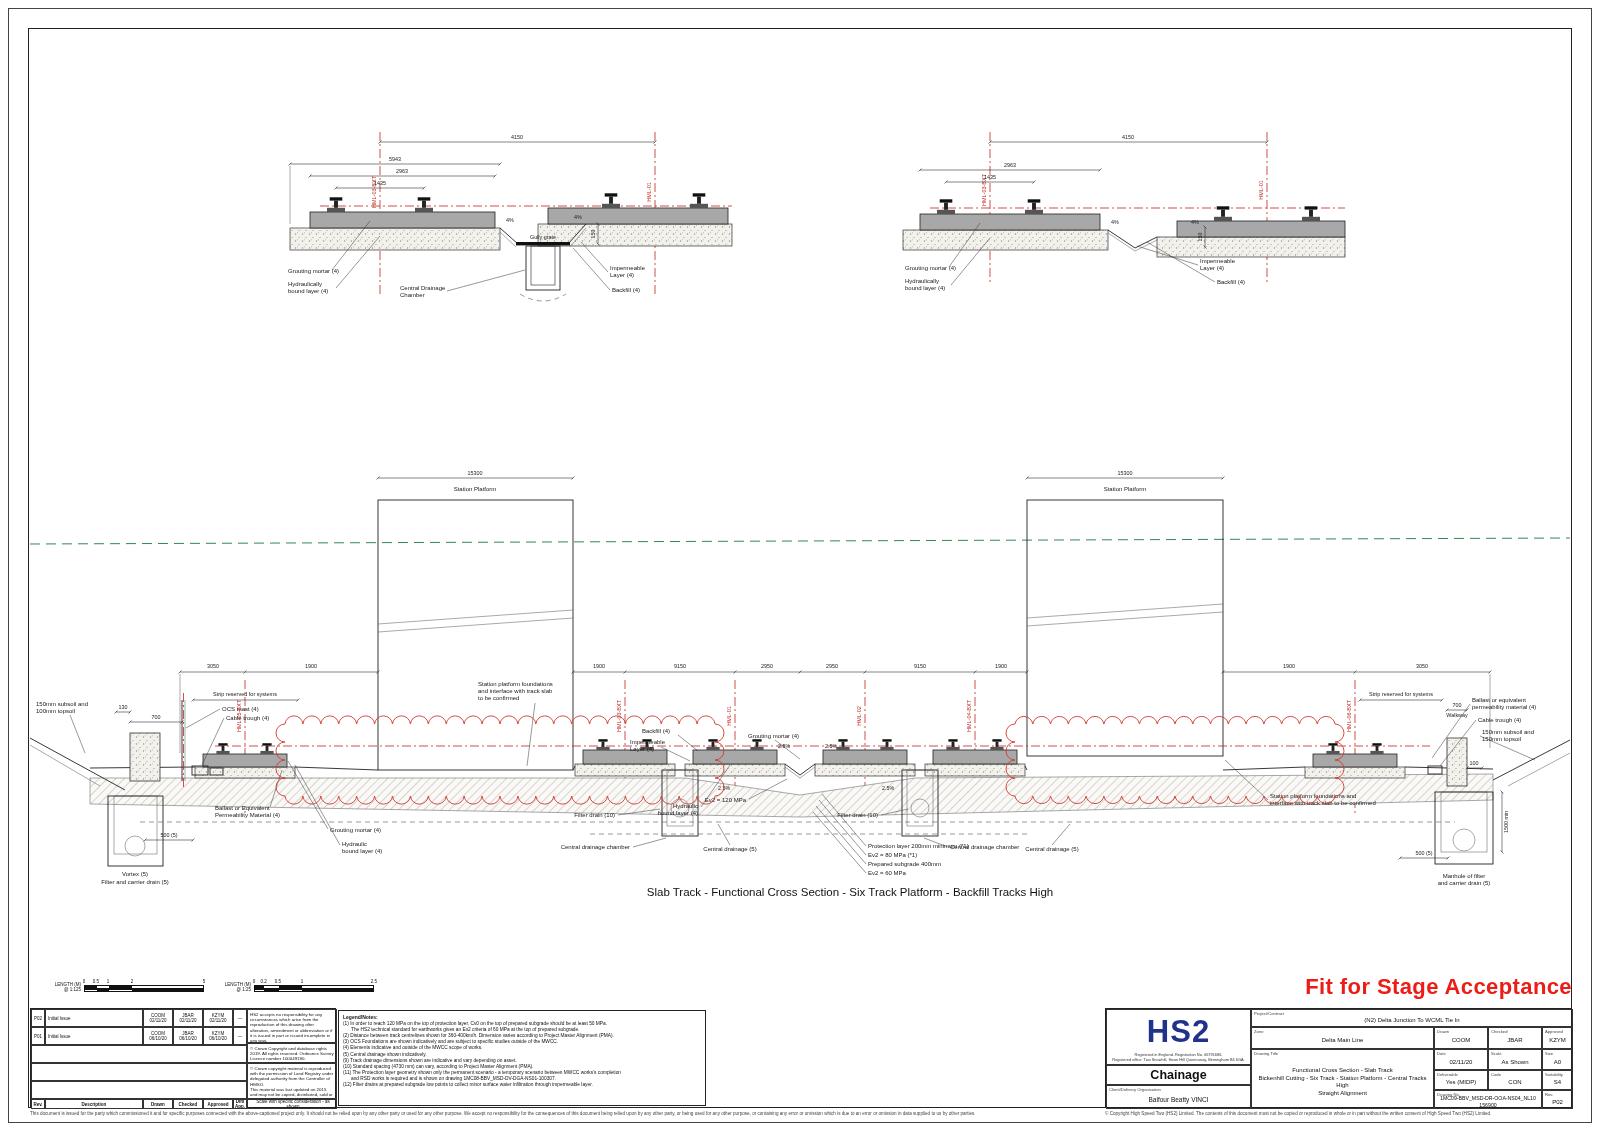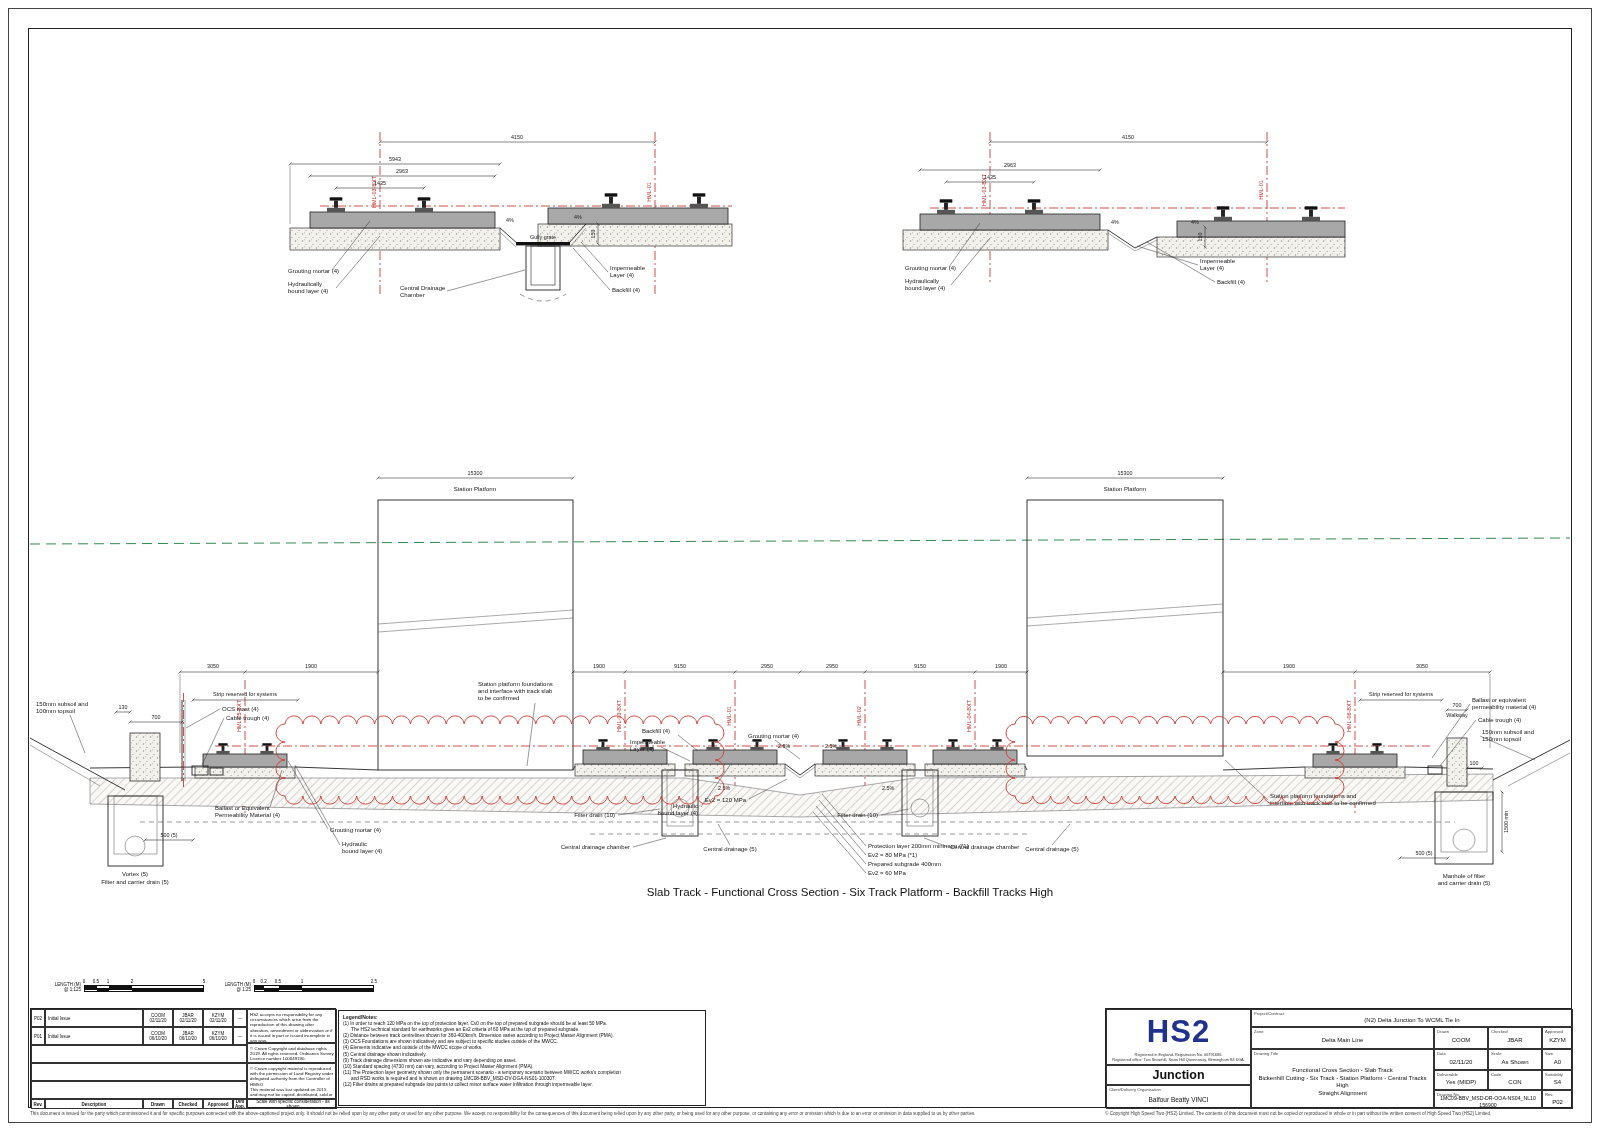--- a/index.html
+++ b/index.html
@@ -419,20 +419,21 @@
 
       <path class="cloud" d="M 255 276 a 9 9 0 0 1 17.916666666666668 0 a 9 9 0 0 1 17.916666666666668 0 a 9 9 0 0 1 17.916666666666668 0 a 9 9 0 0 1 17.916666666666668 0 a 9 9 0 0 1 17.916666666666668 0 a 9 9 0 0 1 17.916666666666668 0 a 9 9 0 0 1 17.916666666666668 0 a 9 9 0 0 1 17.916666666666668 0 a 9 9 0 0 1 17.916666666666668 0 a 9 9 0 0 1 17.916666666666668 0 a 9 9 0 0 1 17.916666666666668 0 a 9 9 0 0 1 17.916666666666668 0 a 9 9 0 0 1 17.916666666666668 0 a 9 9 0 0 1 17.916666666666668 0 a 9 9 0 0 1 17.916666666666668 0 a 9 9 0 0 1 17.916666666666668 0 a 9 9 0 0 1 17.916666666666668 0 a 9 9 0 0 1 17.916666666666668 0 a 9 9 0 0 1 17.916666666666668 0 a 9 9 0 0 1 17.916666666666668 0 a 9 9 0 0 1 17.916666666666668 0 a 9 9 0 0 1 17.916666666666668 0 a 9 9 0 0 1 17.916666666666668 0 a 9 9 0 0 1 17.916666666666668 0 a 9 9 0 0 1 0 18 a 9 9 0 0 1 0 18 a 9 9 0 0 1 0 18 a 9 9 0 0 1 0 18 a 9 9 0 0 1 -17.916666666666668 0 a 9 9 0 0 1 -17.916666666666668 0 a 9 9 0 0 1 -17.916666666666668 0 a 9 9 0 0 1 -17.916666666666668 0 a 9 9 0 0 1 -17.916666666666668 0 a 9 9 0 0 1 -17.916666666666668 0 a 9 9 0 0 1 -17.916666666666668 0 a 9 9 0 0 1 -17.916666666666668 0 a 9 9 0 0 1 -17.916666666666668 0 a 9 9 0 0 1 -17.916666666666668 0 a 9 9 0 0 1 -17.916666666666668 0 a 9 9 0 0 1 -17.916666666666668 0 a 9 9 0 0 1 -17.916666666666668 0 a 9 9 0 0 1 -17.916666666666668 0 a 9 9 0 0 1 -17.916666666666668 0 a 9 9 0 0 1 -17.916666666666668 0 a 9 9 0 0 1 -17.916666666666668 0 a 9 9 0 0 1 -17.916666666666668 0 a 9 9 0 0 1 -17.916666666666668 0 a 9 9 0 0 1 -17.916666666666668 0 a 9 9 0 0 1 -17.916666666666668 0 a 9 9 0 0 1 -17.916666666666668 0 a 9 9 0 0 1 -17.916666666666668 0 a 9 9 0 0 1 -17.916666666666668 0 a 9 9 0 0 1 0 -18 a 9 9 0 0 1 0 -18 a 9 9 0 0 1 0 -18 a 9 9 0 0 1 0 -18 Z"></path>
       <path class="cloud" d="M 985 276 a 9 9 0 0 1 17.77777777777778 0 a 9 9 0 0 1 17.77777777777778 0 a 9 9 0 0 1 17.77777777777778 0 a 9 9 0 0 1 17.77777777777778 0 a 9 9 0 0 1 17.77777777777778 0 a 9 9 0 0 1 17.77777777777778 0 a 9 9 0 0 1 17.77777777777778 0 a 9 9 0 0 1 17.77777777777778 0 a 9 9 0 0 1 17.77777777777778 0 a 9 9 0 0 1 17.77777777777778 0 a 9 9 0 0 1 17.77777777777778 0 a 9 9 0 0 1 17.77777777777778 0 a 9 9 0 0 1 17.77777777777778 0 a 9 9 0 0 1 17.77777777777778 0 a 9 9 0 0 1 17.77777777777778 0 a 9 9 0 0 1 17.77777777777778 0 a 9 9 0 0 1 17.77777777777778 0 a 9 9 0 0 1 17.77777777777778 0 a 9 9 0 0 1 0 18 a 9 9 0 0 1 0 18 a 9 9 0 0 1 0 18 a 9 9 0 0 1 0 18 a 9 9 0 0 1 -17.77777777777778 0 a 9 9 0 0 1 -17.77777777777778 0 a 9 9 0 0 1 -17.77777777777778 0 a 9 9 0 0 1 -17.77777777777778 0 a 9 9 0 0 1 -17.77777777777778 0 a 9 9 0 0 1 -17.77777777777778 0 a 9 9 0 0 1 -17.77777777777778 0 a 9 9 0 0 1 -17.77777777777778 0 a 9 9 0 0 1 -17.77777777777778 0 a 9 9 0 0 1 -17.77777777777778 0 a 9 9 0 0 1 -17.77777777777778 0 a 9 9 0 0 1 -17.77777777777778 0 a 9 9 0 0 1 -17.77777777777778 0 a 9 9 0 0 1 -17.77777777777778 0 a 9 9 0 0 1 -17.77777777777778 0 a 9 9 0 0 1 -17.77777777777778 0 a 9 9 0 0 1 -17.77777777777778 0 a 9 9 0 0 1 -17.77777777777778 0 a 9 9 0 0 1 0 -18 a 9 9 0 0 1 0 -18 a 9 9 0 0 1 0 -18 a 9 9 0 0 1 0 -18 Z"></path>
     </g>
   </svg>
 
   <div class="mtitle" style="left:480px;top:886px;width:740px">
     <div>Slab Track - Functional Cross Section - Six Track Platform - Backfill Tracks High</div>
   </div>
 
+  <div class="stamp">Fit for Stage Acceptance</div>
 
   <div class="scalebar" style="left:45px;top:979px">
     <div class="sb-label">
       <div>LENGTH (M)</div>
       <div>@ 1:125</div>
     </div>
     <div class="sb-bar">
       <div class="sb-ticks">
         <span style="left:0">0</span>
         <span style="left:12px">0.5</span>
@@ -548,21 +549,21 @@
   <div class="tb" style="left:1105px;top:1008px;width:467px;height:100px">
 
     <div class="tb-cell" style="left:0;top:0;width:145px;height:56px">
       <div class="hs2logo">HS2</div>
       <div class="reg">
         <div>Registered in England. Registration No. 06791686.</div>
         <div>Registered office: Two Snowhill, Snow Hill Queensway, Birmingham B4 6GA.</div>
       </div>
     </div>
     <div class="tb-cell" style="left:0;top:56px;width:145px;height:20px;display:flex;align-items:center;justify-content:center">
-      <div class="official">Junction</div>
+      <div class="official">Chainage</div>
     </div>
     <div class="tb-cell" style="left:0;top:76px;width:145px;height:24px">
       <div class="tb-label">Client/Delivery Organisation</div>
       <div class="tb-val" style="font-size:6.5px">Balfour Beatty VINCI</div>
     </div>
 
     <div class="tb-cell" style="left:145px;top:0;width:322px;height:18px">
       <div class="tb-label">Project/Contract</div>
       <div class="tb-val">(N2) Delta Junction To WCML Tie In</div>
     </div>

